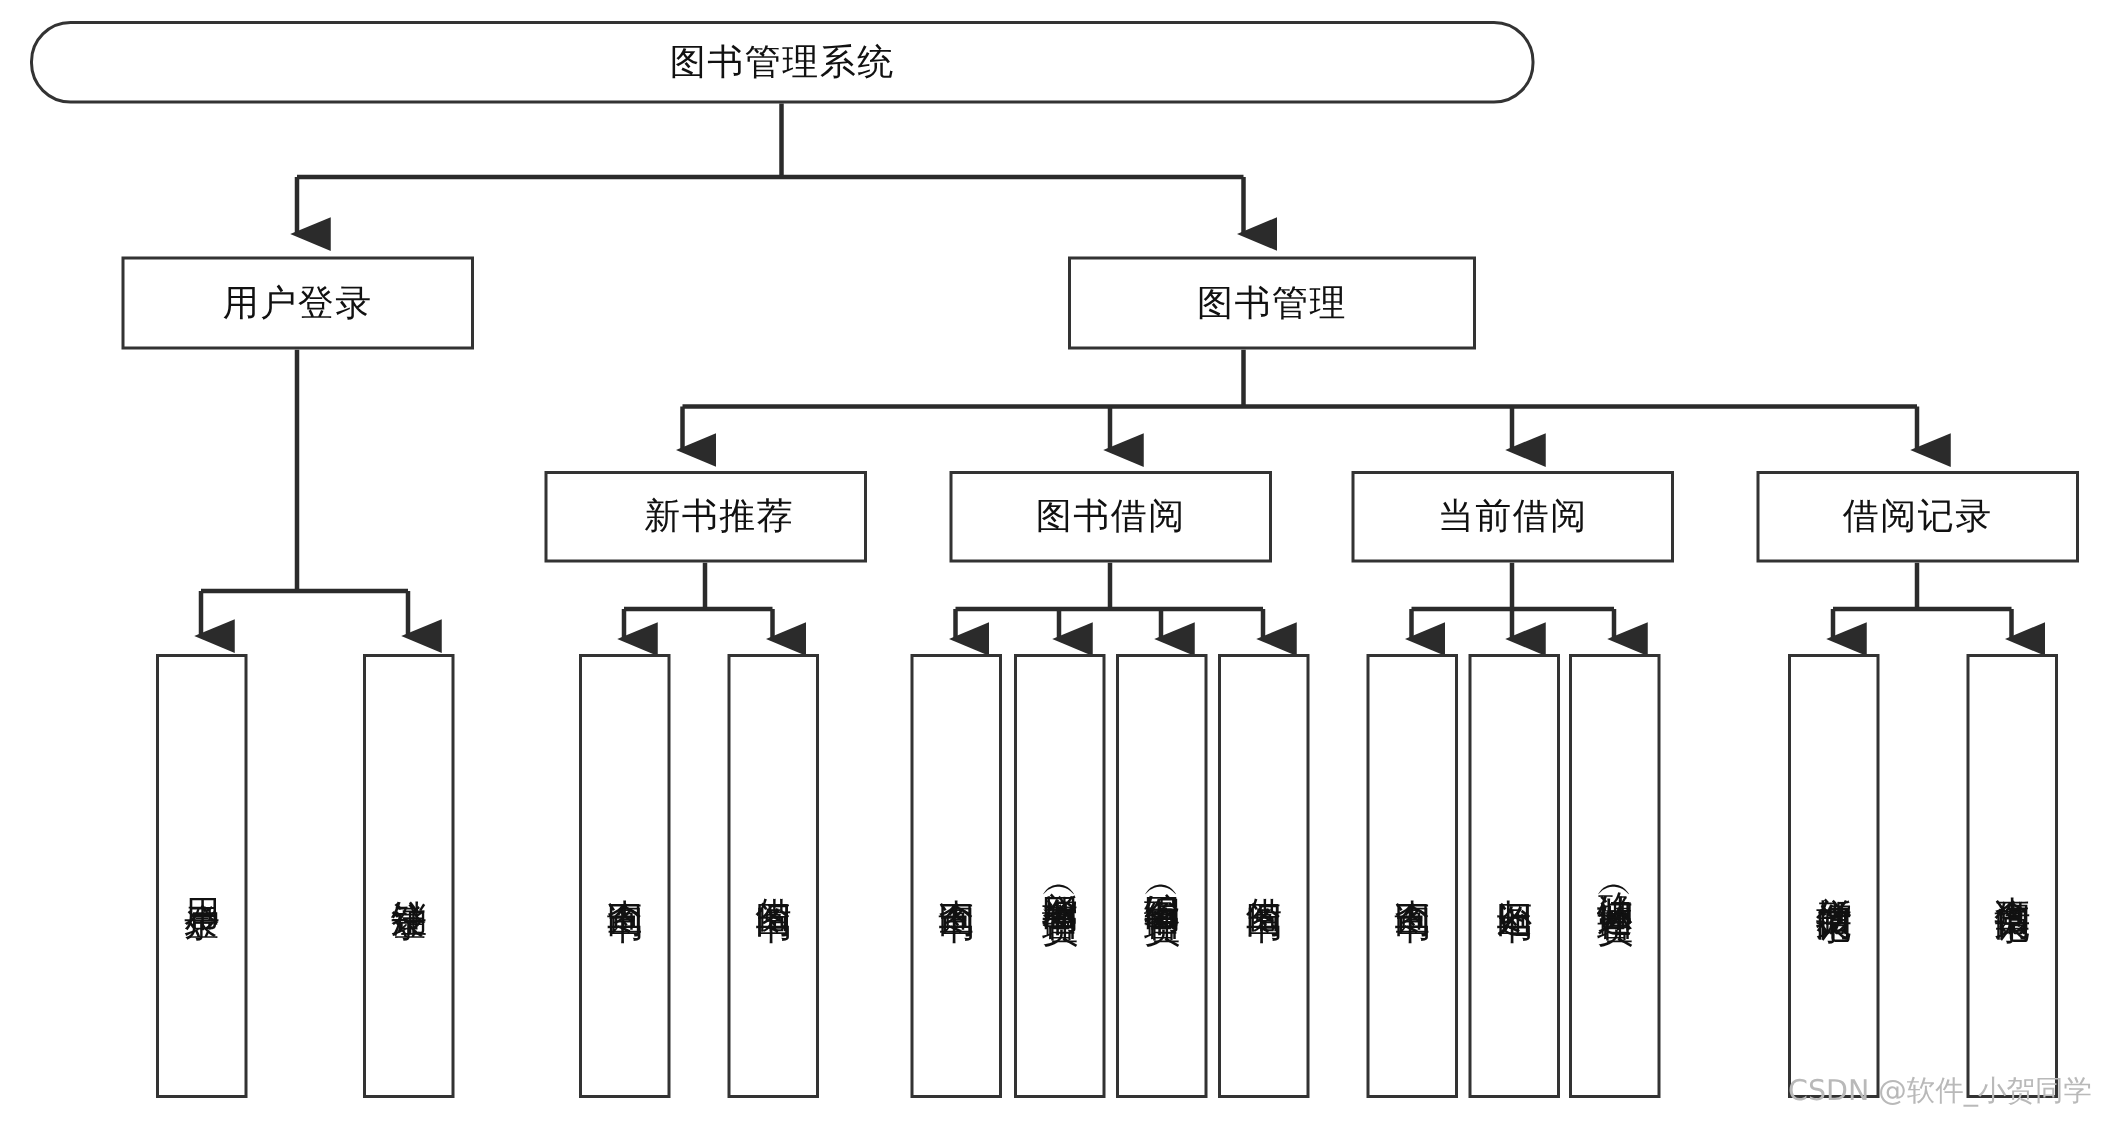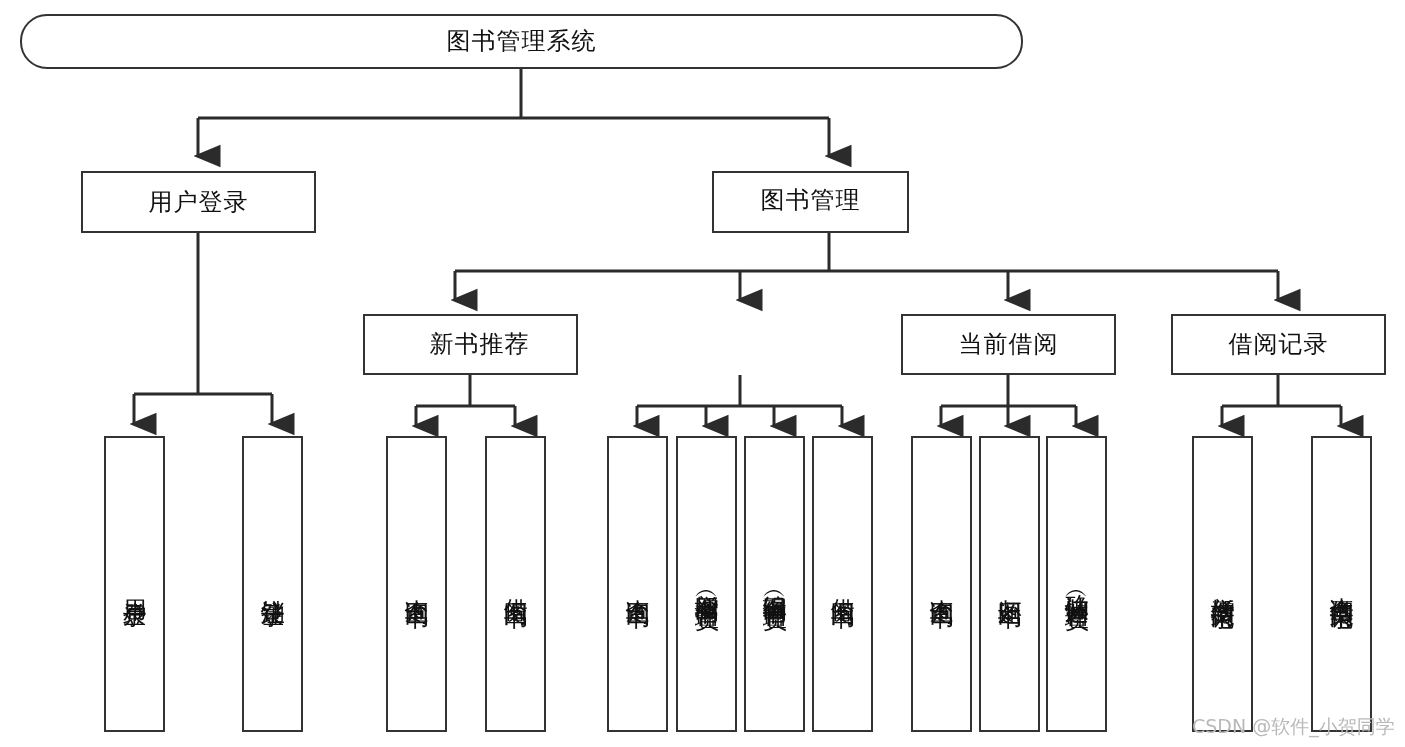--- a/index.html
+++ b/index.html
@@ -123,28 +123,31 @@
   </svg>
 
   <div class="node horiz" style="left:20px; top:14px; width:1003px; height:55px;border-radius:27px;">
     <span>图书管理系统</span>
   </div>
 
   <div class="node horiz" style="left:81px; top:171px; width:235px; height:62px;">
     <span>用户登录</span>
   </div>
 
-  <div class="node horiz" style="left:712px; top:171px; width:197px; height:62px;font-family:Liberation Mono, monospace;">
+  <div class="node horiz" style="left:712px; top:171px; width:272px; height:62px;">
     <span>图书管理</span>
   </div>
 
   <div class="node horiz" style="left:363px; top:314px; width:215px; height:61px;padding-left:18px;">
     <span>新书推荐</span>
   </div>
 
+  <div class="node horiz" style="left:633px; top:314px; width:215px; height:61px;">
+    <span>图书借阅</span>
+  </div>
 
   <div class="node horiz" style="left:901px; top:314px; width:215px; height:61px;text-align:right;">
     <span>当前借阅</span>
   </div>
 
   <div class="node horiz" style="left:1171px; top:314px; width:215px; height:61px;">
     <span>借阅记录</span>
   </div>
 
   <div class="node vert" style="left:104px; top:436px; width:61px; height:296px;">

